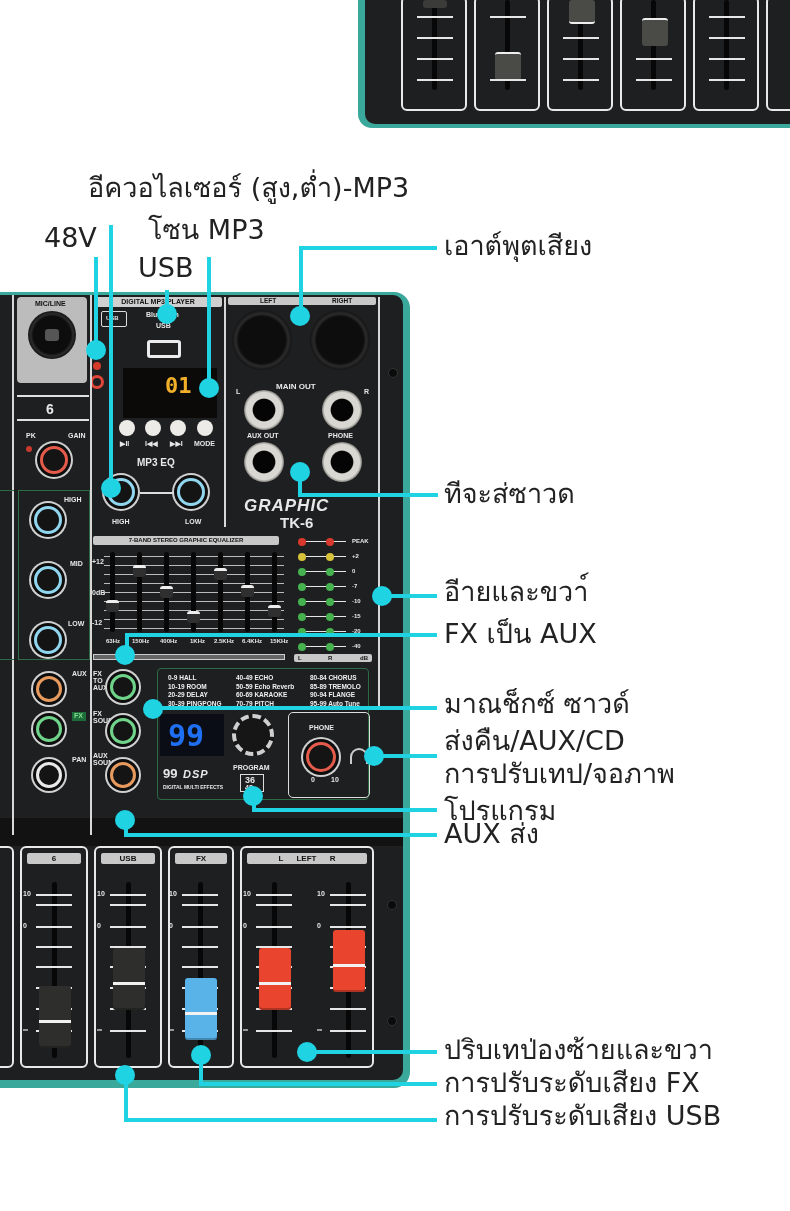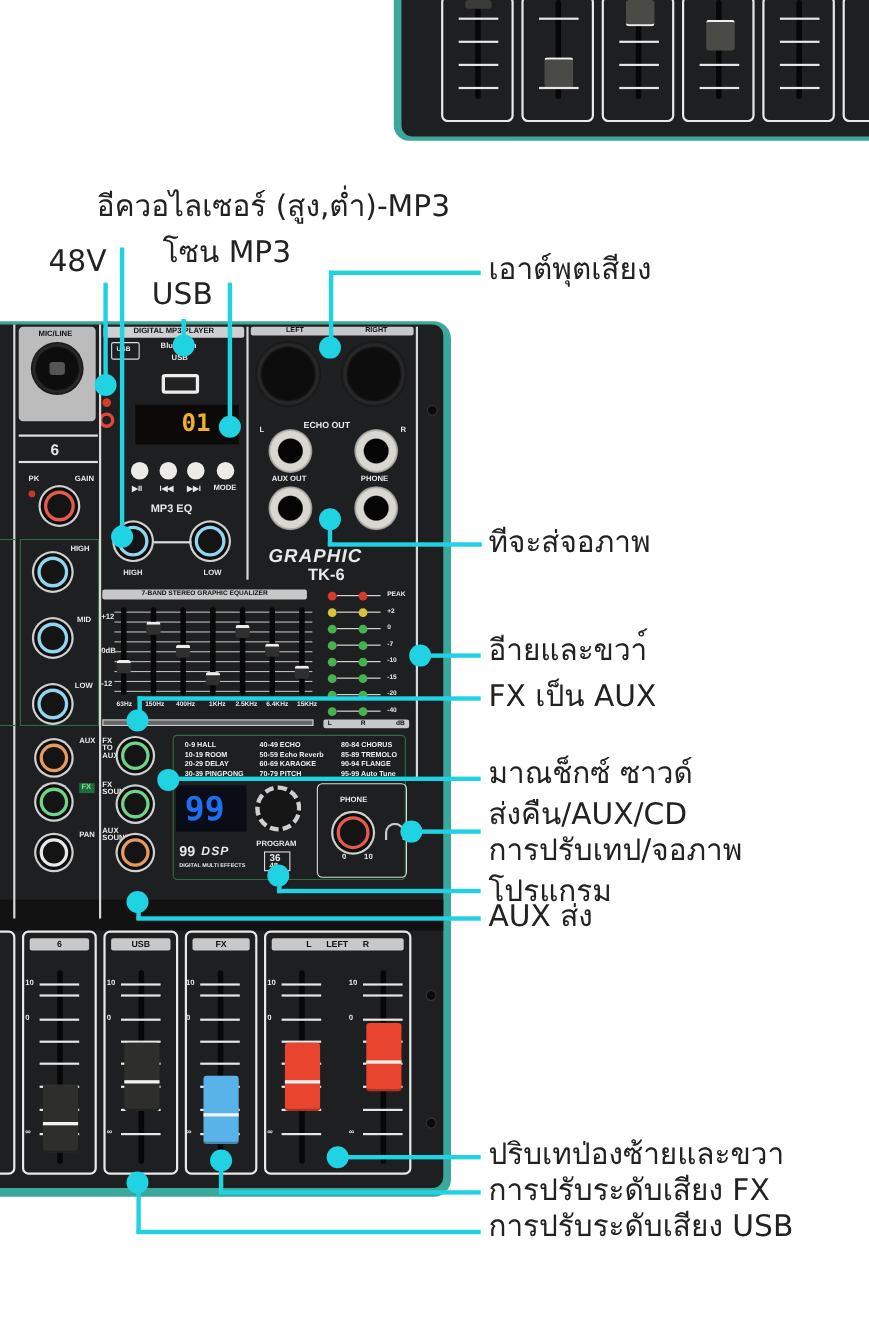--- a/index.html
+++ b/index.html
@@ -103,21 +103,21 @@
 <div class="silk" style="left:72px;top:756px;">PAN</div>
 <div class="knob white" style="left:36px;top:762px;width:26px;height:26px;"></div>
 
 <div class="labelbar" style="left:94px;top:297px;width:128px;height:10px;line-height:10px;font-size:7px;background:#cfcfcf;">DIGITAL MP3 PLAYER</div>
 <div class="abs" style="left:101px;top:311px;width:26px;height:16px;border:1.5px solid #ddd;border-radius:2px;">
     <span class="silk" style="left:4px;top:3px;font-size:6px;">USB</span>
   </div>
 <div class="silk" style="left:146px;top:311px;">Bluetooth</div>
 <div class="silk" style="left:156px;top:322px;">USB</div>
 <div class="abs" style="left:147px;top:340px;width:34px;height:18px;border:3px solid #ececec;border-radius:3px;background:#222;"></div>
-<div class="abs" style="left:123px;top:368px;width:94px;height:36px;background:#0c0a08;">
+<div class="abs" style="left:123px;top:368px;width:94px;height:50px;background:#0c0a08;">
     <span style="position:absolute;left:42px;top:5px;color:#f2b02a;font-family:'DejaVu Sans Mono',monospace;font-size:22px;font-weight:bold;">01</span>
   </div>
 <div class="btn-round" style="left:119px;top:420px;"></div>
 <div class="btn-round" style="left:145px;top:420px;"></div>
 <div class="btn-round" style="left:170px;top:420px;"></div>
 <div class="btn-round" style="left:197px;top:420px;"></div>
 <div class="silk" style="left:120px;top:440px;">▶II</div>
 <div class="silk" style="left:145px;top:440px;">I◀◀</div>
 <div class="silk" style="left:170px;top:440px;">▶▶I</div>
 <div class="silk" style="left:194px;top:440px;">MODE</div>
@@ -128,21 +128,21 @@
 <div class="silk" style="left:112px;top:518px;">HIGH</div>
 <div class="silk" style="left:185px;top:518px;">LOW</div>
 <div class="abs" style="left:224px;top:297px;width:2px;height:230px;background:#d8d8d8;"></div>
 
 <div class="labelbar" style="left:228px;top:297px;width:148px;height:8px;line-height:8px;font-size:6.5px;">
   <span style="position:absolute;left:32px;">LEFT</span>
   <span style="position:absolute;left:104px;">RIGHT</span>
 </div>
 <div class="xlr" style="left:232px;top:310px;width:60px;height:60px;"></div>
 <div class="xlr" style="left:310px;top:310px;width:60px;height:60px;"></div>
-<div class="silk" style="left:276px;top:382px;font-size:8px;">ECHO OUT</div>
+<div class="silk" style="left:276px;top:382px;font-size:8px;">MAIN OUT</div>
 <div class="silk" style="left:236px;top:388px;">L</div>
 <div class="silk" style="left:364px;top:388px;">R</div>
 <div class="jack" style="left:244px;top:390px;width:40px;height:40px;"></div>
 <div class="jack" style="left:322px;top:390px;width:40px;height:40px;"></div>
 <div class="silk" style="left:247px;top:432px;">AUX OUT</div>
 <div class="silk" style="left:328px;top:432px;">PHONE</div>
 <div class="jack" style="left:244px;top:442px;width:40px;height:40px;"></div>
 <div class="jack" style="left:322px;top:442px;width:40px;height:40px;"></div>
 <div class="screw" style="left:388px;top:368px;"></div>
 <div class="abs" style="left:378px;top:297px;width:2px;height:410px;background:#d8d8d8;"></div>
@@ -414,21 +414,21 @@
 <div class="line" style="left:124px;top:1075px;width:4px;height:46px;"></div>
 <div class="line" style="left:124px;top:1118px;width:313px;height:4px;"></div>
 <div class="dot" style="left:115px;top:1065px;"></div>
 
 <div class="callout-text" style="left:88px;top:174px;">อีควอไลเซอร์ (สูง,ต่ำ)-MP3</div>
 <div class="callout-text" style="left:44px;top:224px;">48V</div>
 <div class="callout-text" style="left:148px;top:216px;">โซน MP3</div>
 <div class="callout-text" style="left:138px;top:254px;">USB</div>
 
 <div class="callout-text" style="left:444px;top:232px;">เอาต์พุตเสียง</div>
-<div class="callout-text" style="left:444px;top:480px;">ทีจะส่จอภาพ</div>
+<div class="callout-text" style="left:444px;top:480px;">ทีจะส่ซาวด</div>
 <div class="callout-text" style="left:444px;top:578px;">อีายและขวา์</div>
 <div class="callout-text" style="left:444px;top:620px;">FX เป็น AUX</div>
 <div class="callout-text" style="left:444px;top:690px;">มาณช็กซ์ ซาวด์</div>
 <div class="callout-text" style="left:444px;top:727px;">ส่งคืน/AUX/CD</div>
 <div class="callout-text" style="left:444px;top:760px;">การปรับเทป/จอภาพ</div>
 <div class="callout-text" style="left:444px;top:797px;">โปรแกรม</div>
 <div class="callout-text" style="left:444px;top:820px;">AUX ส่ง</div>
 <div class="callout-text" style="left:444px;top:1036px;">ปริบเทป่องซ้ายและขวา</div>
 <div class="callout-text" style="left:444px;top:1069px;">การปรับระดับเสียง FX</div>
 <div class="callout-text" style="left:444px;top:1102px;">การปรับระดับเสียง USB</div>

